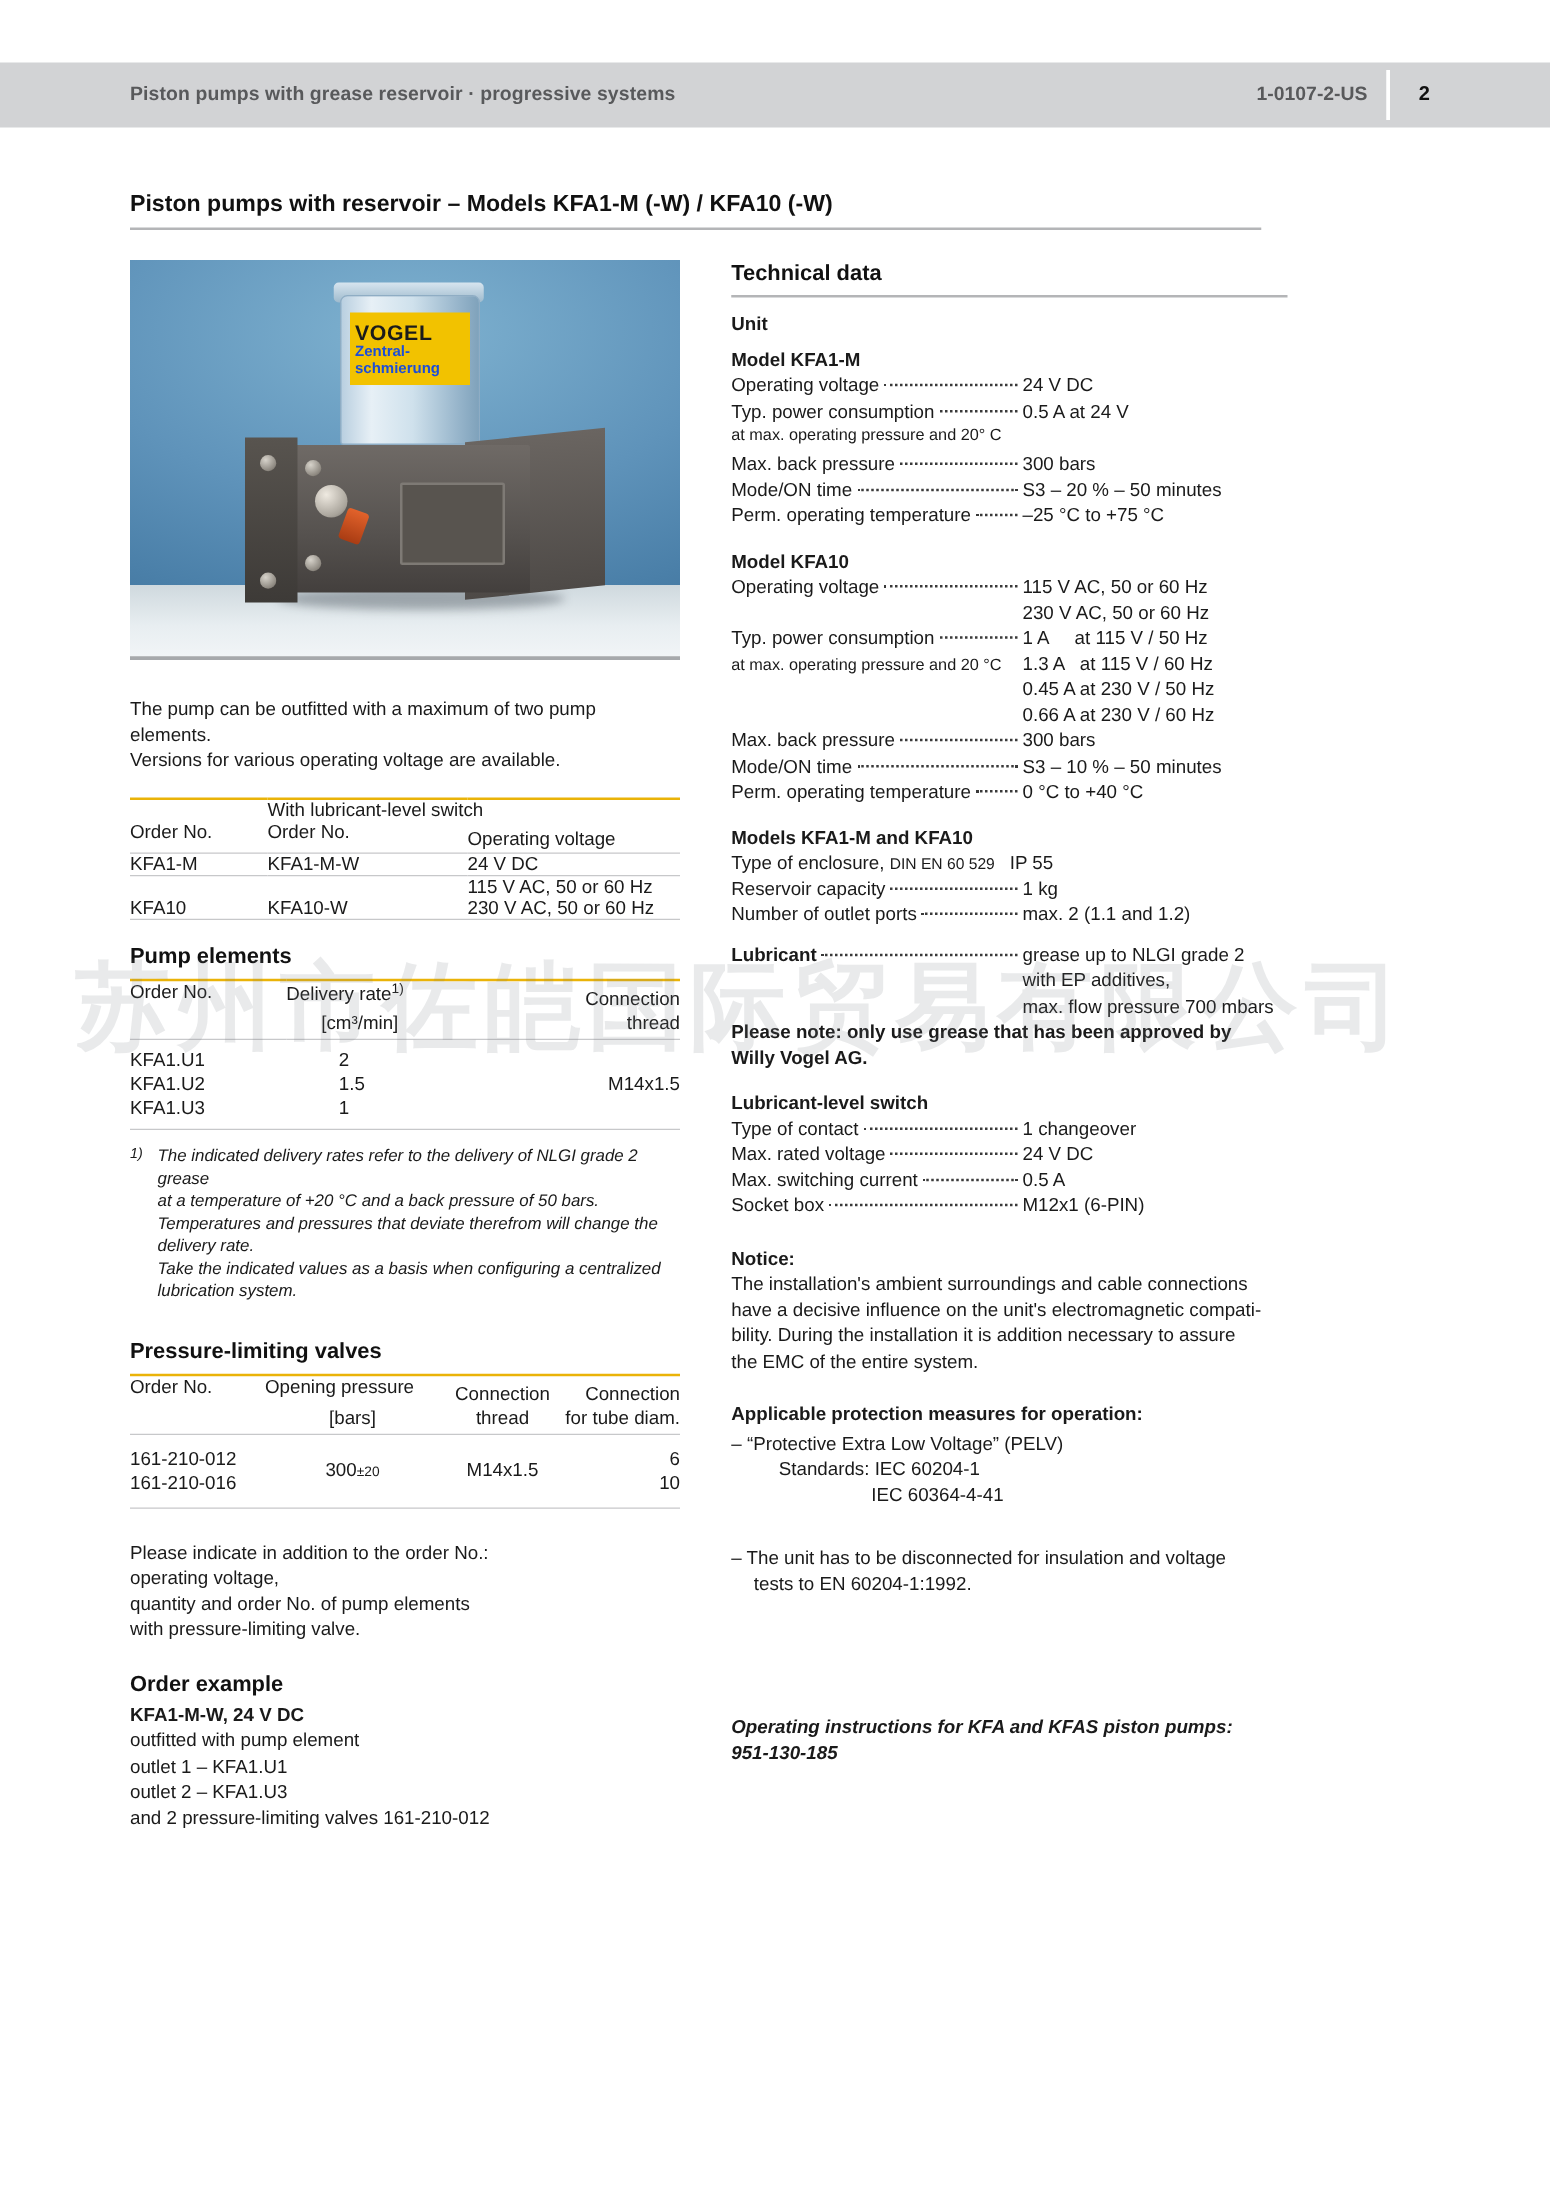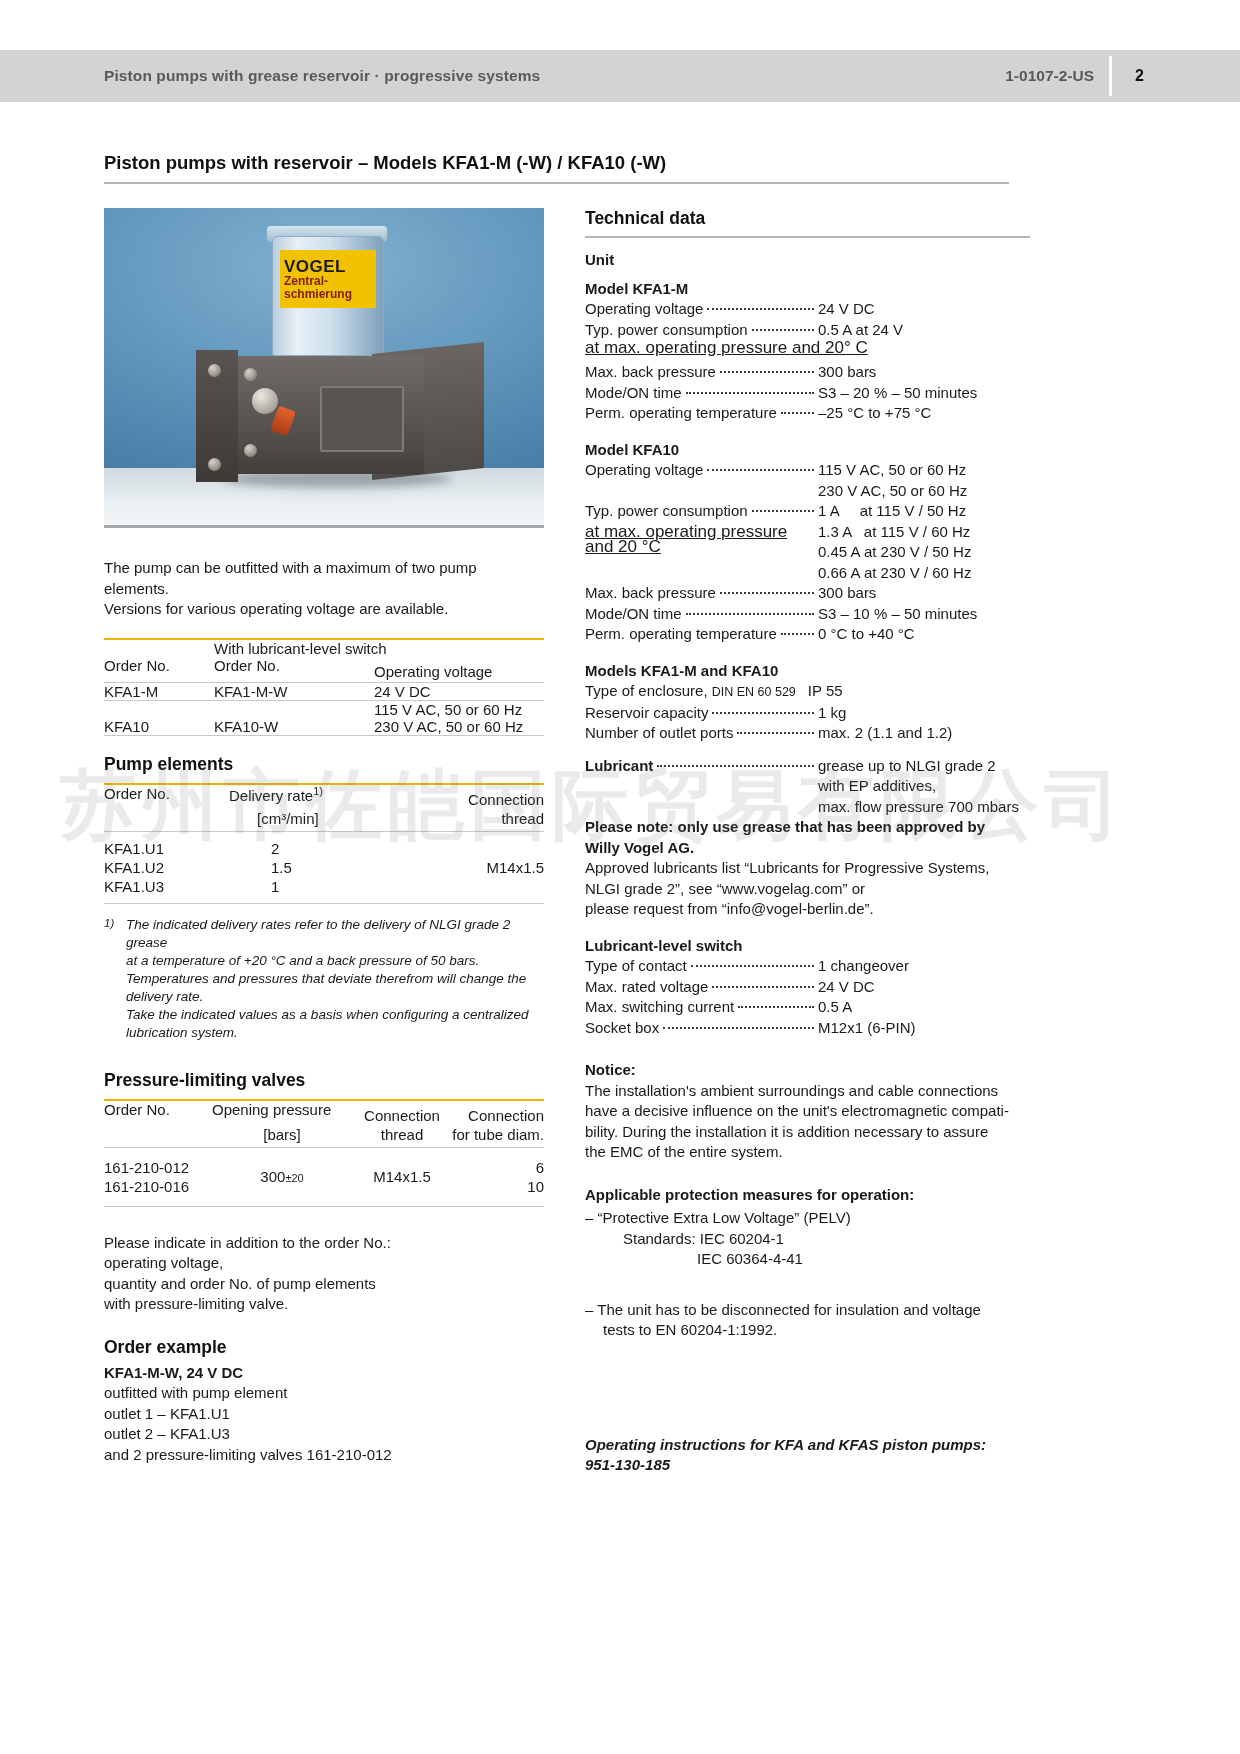--- a/index.html
+++ b/index.html
@@ -81,21 +81,21 @@
     background:linear-gradient(to bottom,#d7e5ef,#9ebacd);
     border-radius:4px;
   }
   .pmp-label{
     position:absolute; left:176px; top:42px; width:96px; height:58px;
     background:#f2c200;
     display:flex; flex-direction:column; justify-content:center;
     padding-left:4px; box-sizing:border-box;
   }
   .pmp-label b{ font-size:17px; color:#1b1b1b; font-weight:bold; letter-spacing:.5px; line-height:1; }
-  .pmp-label i{ font-style:normal; font-size:12px; font-weight:bold; color:#7f1d1d; line-height:1.05; }
+  .pmp-label i{ font-style:normal; font-size:12px; font-weight:bold; color:#1d4ed8; line-height:1.05; }
   .pmp-blockmain{
     position:absolute; left:120px; top:148px; width:200px; height:118px;
     background:linear-gradient(to bottom,#6f6a66,#56524f 60%,#433f3d);
     border-radius:2px;
   }
   .pmp-blockright{
     position:absolute; left:268px; top:140px; width:112px; height:126px;
     background:linear-gradient(to bottom,#6a6561,#4e4a47);
     transform:skewY(-6deg);
   }
@@ -146,21 +146,21 @@
     display:flex; align-items:baseline; font-size:15px; line-height:20.5px;
   }
   .td-lbl{ white-space:nowrap; }
   .td-dots{
     flex:1 1 auto; margin:0 4px;
     border-bottom:2px dotted #3a3a3a;
     position:relative; top:-4px; min-width:10px;
   }
   .td-val{ width:212px; flex:0 0 212px; white-space:nowrap; }
   .td-val-wide{ width:212px; flex:0 0 212px; }
-  .td-sub{ font-size:17px; line-height:15px; color:#1a1a1a;text-decoration:underline; }
+  .td-sub{ font-size:13px; line-height:15px; color:#1a1a1a; }
 
   .ital{ font-style:italic; }
 
   
   .watermark{
     position:absolute; left:60px; top:755px; width:1120px;
     font-size:76px; font-weight:bold; letter-spacing:6px;
     color:rgba(120,125,130,.16);
     white-space:nowrap;
     pointer-events:none;
@@ -440,25 +440,20 @@
     <span class="td-val-wide">
       <div>grease up to NLGI grade 2</div>
       <div>with EP additives,</div>
       <div>max. flow pressure 700 mbars</div>
     </span>
   </div>
   <div class="para bold">
     <div>Please note: only use grease that has been approved by</div>
     <div>Willy Vogel AG.</div>
   </div>
-  <div class="para">
-    <div>Approved lubricants list “Lubricants for Progressive Systems,</div>
-    <div>NLGI grade 2”, see “www.vogelag.com” or</div>
-    <div>please request from “info@vogel-berlin.de”.</div>
-  </div>
 
   <div class="para bold" style="margin-top:16px">Lubricant-level switch</div>
   <div class="td-row">
     <span class="td-lbl">Type of contact</span>
     <span class="td-dots"></span>
     <span class="td-val">1 changeover</span>
   </div>
   <div class="td-row">
     <span class="td-lbl">Max. rated voltage</span>
     <span class="td-dots"></span>

